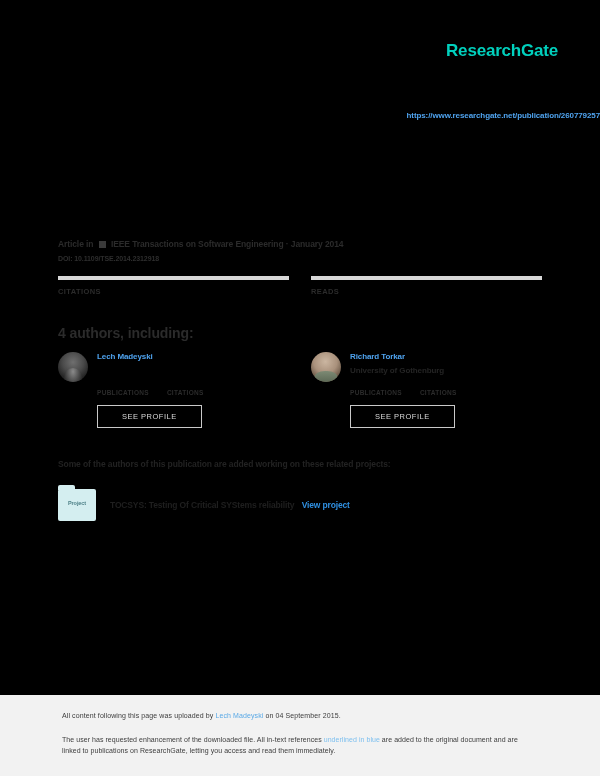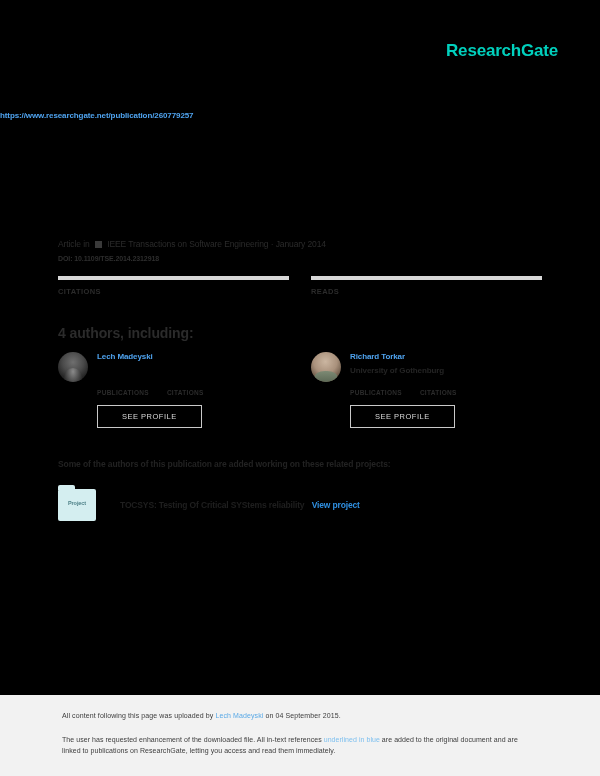--- a/index.html
+++ b/index.html
@@ -39,21 +39,21 @@
     letter-spacing: -0.2px;
     line-height: 1;
     white-space: nowrap;
   }
 
   
   .url-row {
     position: absolute;
     left: 0; right: 0;
     top: 104px;
-    text-align: left;
+    text-align: right;
   }
   .url-link {
     font-size: 8px;
     font-weight: bold;
     color: #4fa3ef;
     letter-spacing: -0.1px;
     text-decoration: none;
     white-space: nowrap;
     filter: blur(0.35px);
   }
@@ -61,21 +61,21 @@
   
   .meta-block {
     position: absolute;
     left: 58px;
     top: 238px;
     width: 484px;
   }
   .meta-line {
     font-size: 8.5px;
     color: #2b2b2b;
-    font-weight: normal;
+    font-weight: bold;
     line-height: 1.5;
     letter-spacing: -0.1px;
     white-space: nowrap;
     filter: blur(0.4px);
   }
   .meta-line .seg-label { color: #2b2b2b; }
   .meta-source-badge {
     display: inline-block;
     width: 7px;
     height: 7px;
@@ -243,21 +243,21 @@
     color: #222222;
     letter-spacing: -0.1px;
     filter: blur(0.4px);
   }
   .project-row {
     position: absolute;
     left: 58px;
     top: 489px;
     display: flex;
     align-items: center;
-    gap: 24px;
+    gap: 14px;
     width: 484px;
   }
   .project-icon {
     width: 38px;
     height: 32px;
     flex: 0 0 38px;
     position: relative;
     background: #d4eef0;
     border-radius: 2px 2px 2px 2px;
   }

